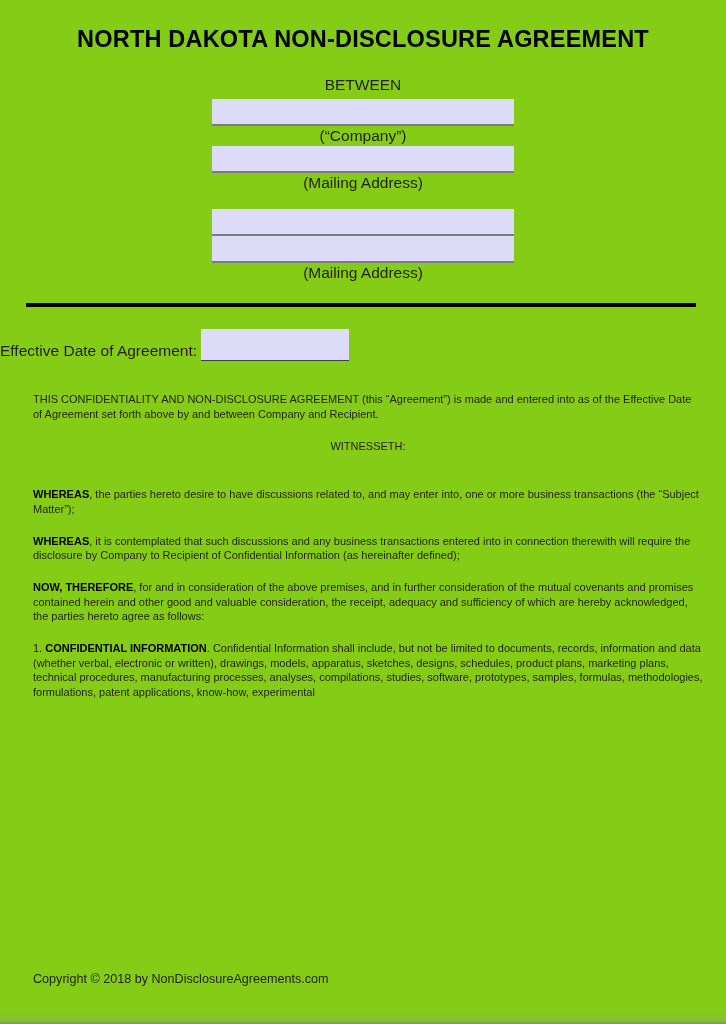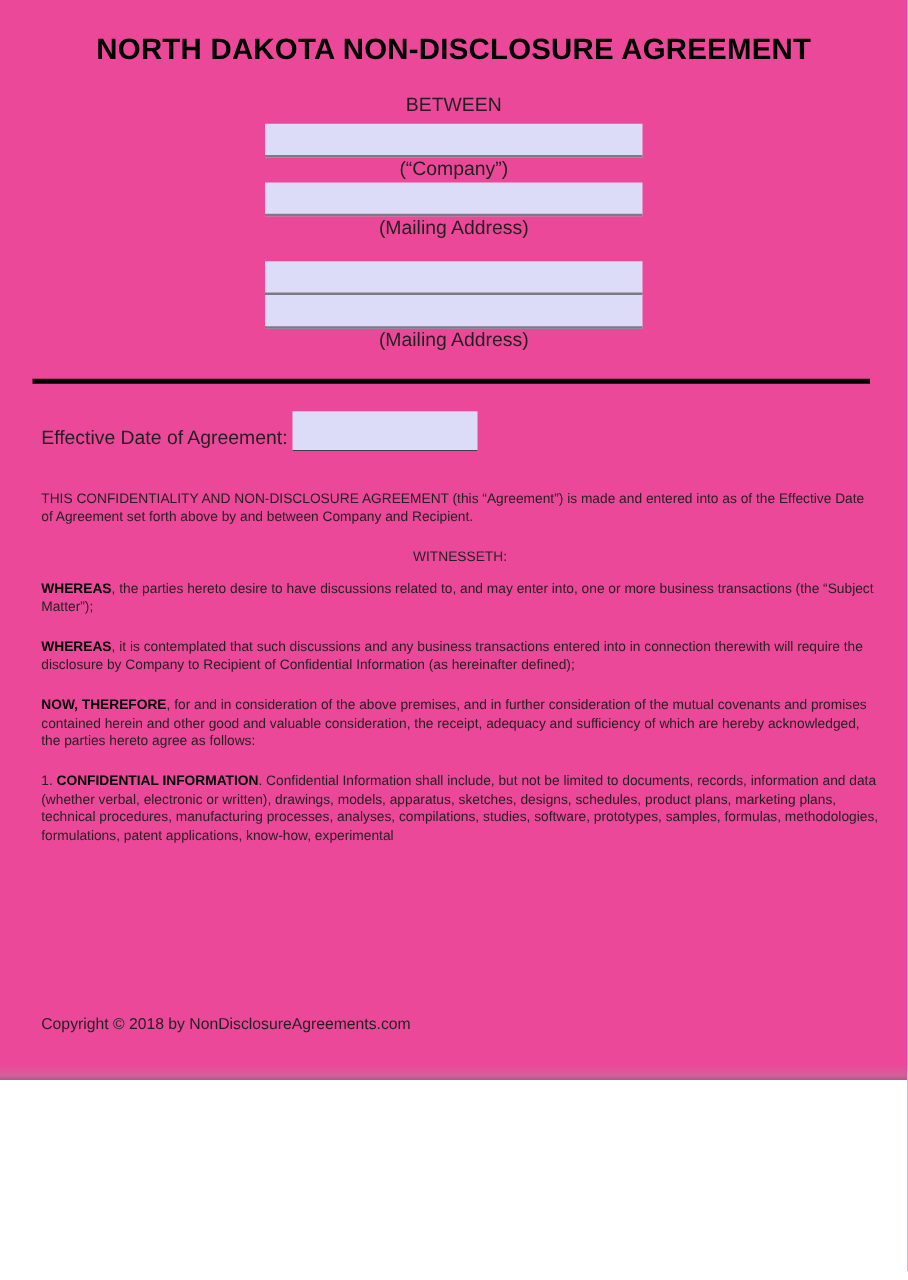--- a/index.html
+++ b/index.html
@@ -7,22 +7,22 @@
     padding: 0;
     background: #ffffff;
   }
   body {
     font-family: "Liberation Sans", sans-serif;
     color: #231f20;
   }
   .page {
     position: relative;
     width: 726px;
-    height: 864px;
-    background: #ec4899;
+    height: 1024px;
+    background: #84cc16;
     overflow: hidden;
     box-sizing: border-box;
   }
   .doc-title {
     text-align: center;
     font-size: 23.5px;
     font-weight: bold;
     letter-spacing: 0.2px;
     color: #000000;
     margin: 0;
@@ -57,21 +57,20 @@
   
   .thick-rule {
     height: 4px;
     background: #000000;
     margin: 20px 30px 0 26px;
   }
 
   
   .eff-date {
     margin-top: 22px;
-    padding-left: 33px;
     display: flex;
     align-items: flex-end;
     font-size: 15.5px;
   }
   .eff-date-label {
     white-space: nowrap;
     padding-bottom: 1px;
   }
   .eff-date-field {
     width: 148px;
@@ -88,21 +87,21 @@
     margin-top: 31px;
   }
   p.para {
     font-size: 11px;
     line-height: 1.335;
     margin: 0 0 17px 0;
     color: #231f20;
   }
   p.para.centered {
     text-align: center;
-    margin-bottom: 11px;
+    margin-bottom: 34px;
     margin-top: 3px;
   }
   p.para b, .lead {
     font-weight: bold;
     color: #000000;
   }
   .sec-num { color: #231f20; }
 
   
   .footer {

